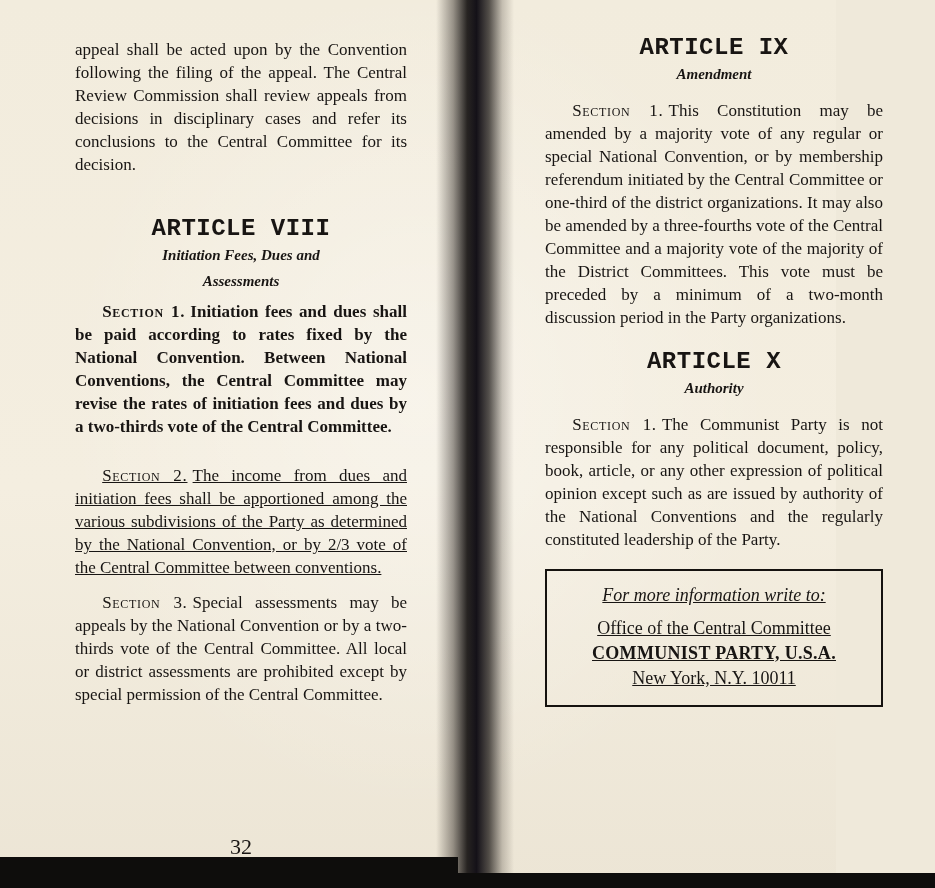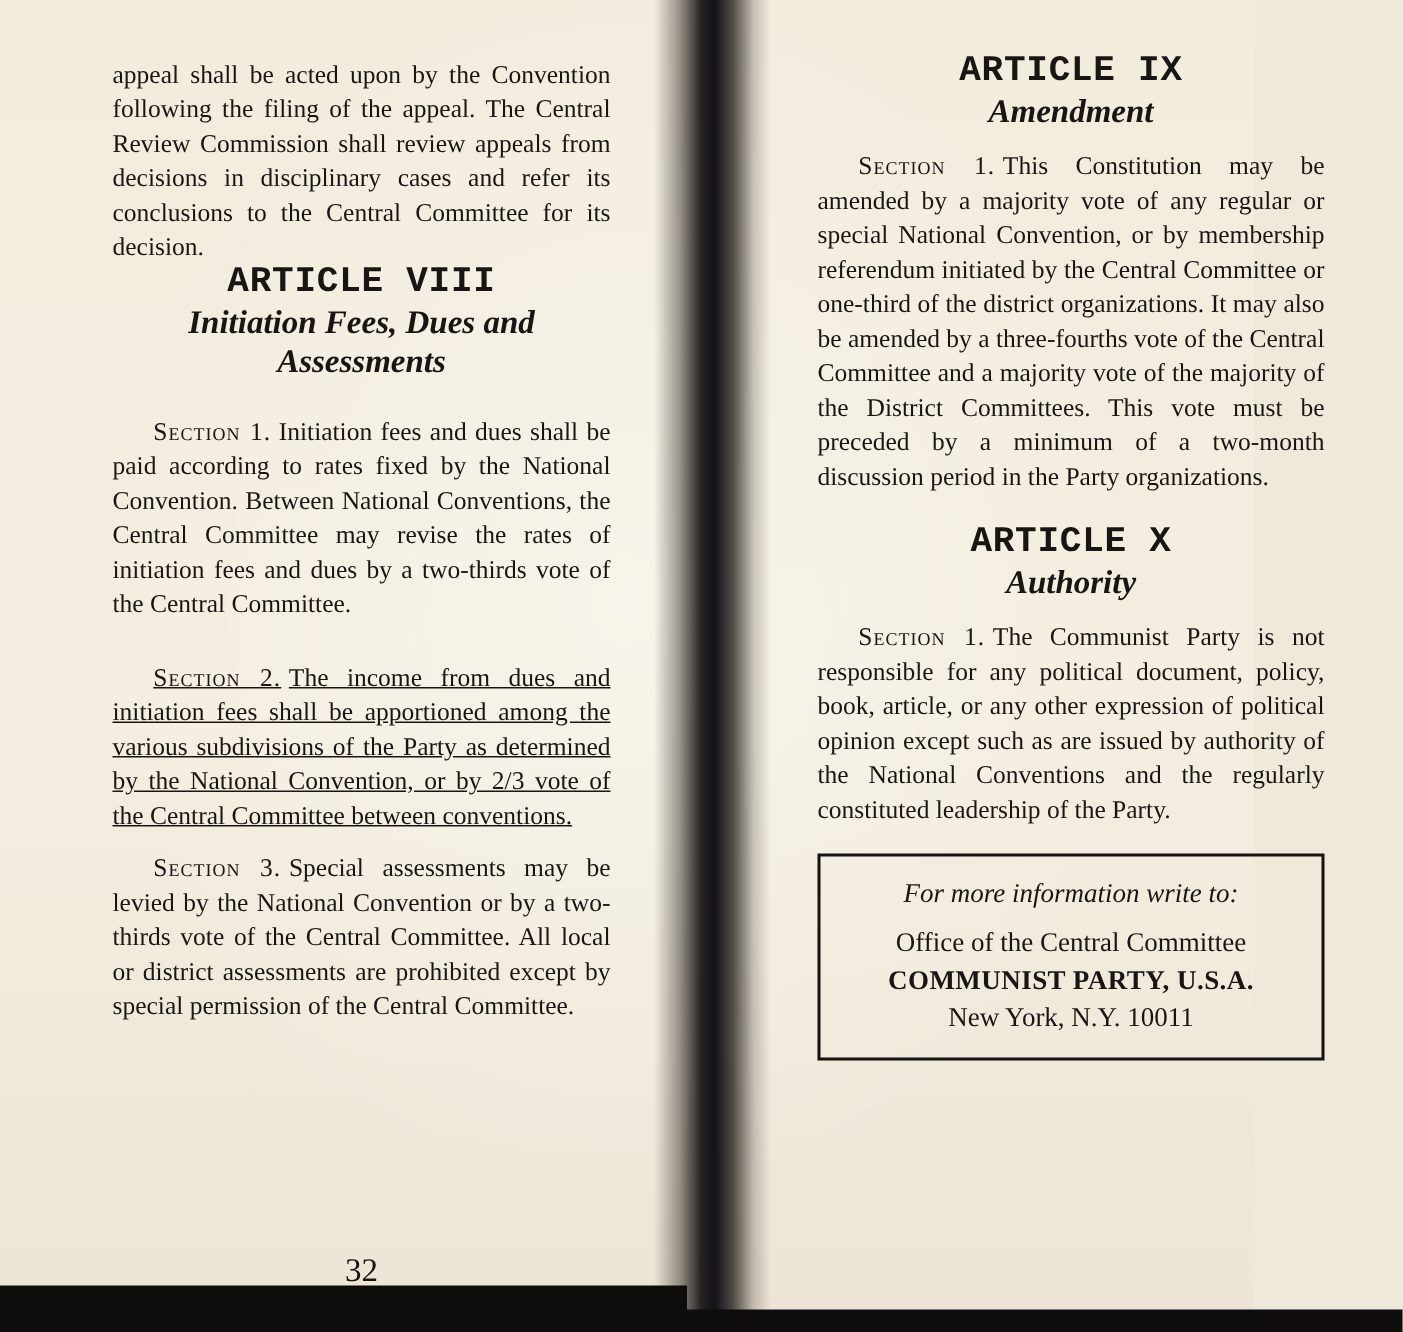--- a/index.html
+++ b/index.html
@@ -56,58 +56,59 @@
 
   .article-title {
     font-size: 24px;
     font-weight: bold;
     text-align: center;
     letter-spacing: 0.5px;
     line-height: 26px;
     font-family: Liberation Mono, monospace;
   }
   .article-subtitle {
-    font-size: 22px;
+    font-size: 15px;
     font-weight: bold;
     font-style: italic;
     text-align: center;
     line-height: 26px;
     margin: 0 auto;
   }
   .subtitle-narrow { max-width: 235px; }
 
   .para { text-align: justify; }
   .section-para { text-indent: 1.6em; }
   .seclabel {
     font-variant: small-caps;
     letter-spacing: 0.04em;
     padding-right: 0.30em;
   }
 
-  .mt-heading   { }
-  .mt-section-1 { margin-top: 22px; }
+  .mt-heading   { margin-top: 40px; }
+  .mt-section-1 { margin-top: 6px; font-weight: bold; }
   .mt-section-2 { margin-top: 26px; text-decoration: underline; }
   .mt-section-3 { margin-top: 12px; }
   .mt-sub-gap   { margin-top: 12px; }
   .mt-art-gap   { margin-top: 20px; }
 
   .page-number {
     position: absolute;
     left: 75px; top: 834px;
     width: 332px;
     text-align: center;
     font-size: 22px;
   }
 
   .info-box {
     margin-top: 18px;
     border: 2px solid #15120f;
     padding: 12px 8px 14px 8px;
     text-align: center;
     line-height: 25px;
+    text-decoration: underline;
   }
   .info-box-heading {
     font-style: italic;
     font-size: 18px;
     margin-bottom: 8px;
   }
   .info-line   { font-size: 18px; }
   .info-bold   { font-weight: bold; letter-spacing: 0.3px; }
 </style>
 </head>
@@ -124,21 +125,21 @@
 
     <p class="para section-para mt-section-1">
       <span class="seclabel">Section 1.</span><span>Initiation fees and dues shall be paid according to rates fixed by the National Convention. Between National Conventions, the Central Committee may revise the rates of initiation fees and dues by a two-thirds vote of the Central Committee.</span>
     </p>
 
     <p class="para section-para mt-section-2">
       <span class="seclabel">Section 2.</span><span>The income from dues and initiation fees shall be apportioned among the various subdivisions of the Party as determined by the National Convention, or by 2/3 vote of the Central Committee between conventions.</span>
     </p>
 
     <p class="para section-para mt-section-3">
-      <span class="seclabel">Section 3.</span><span>Special assessments may be levied by the National Convention or by a two-thirds vote of the Central Committee. All local or district assessments are prohibited except by special permission of the Central Committee.</span>
+      <span class="seclabel">Section 3.</span><span>Special assessments may be appeals by the National Convention or by a two-thirds vote of the Central Committee. All local or district assessments are prohibited except by special permission of the Central Committee.</span>
     </p>
 
   </div>
 
   <div class="page-number">32</div>
 
   <div class="gutter"></div>
 
   <div class="page page-right">
 

